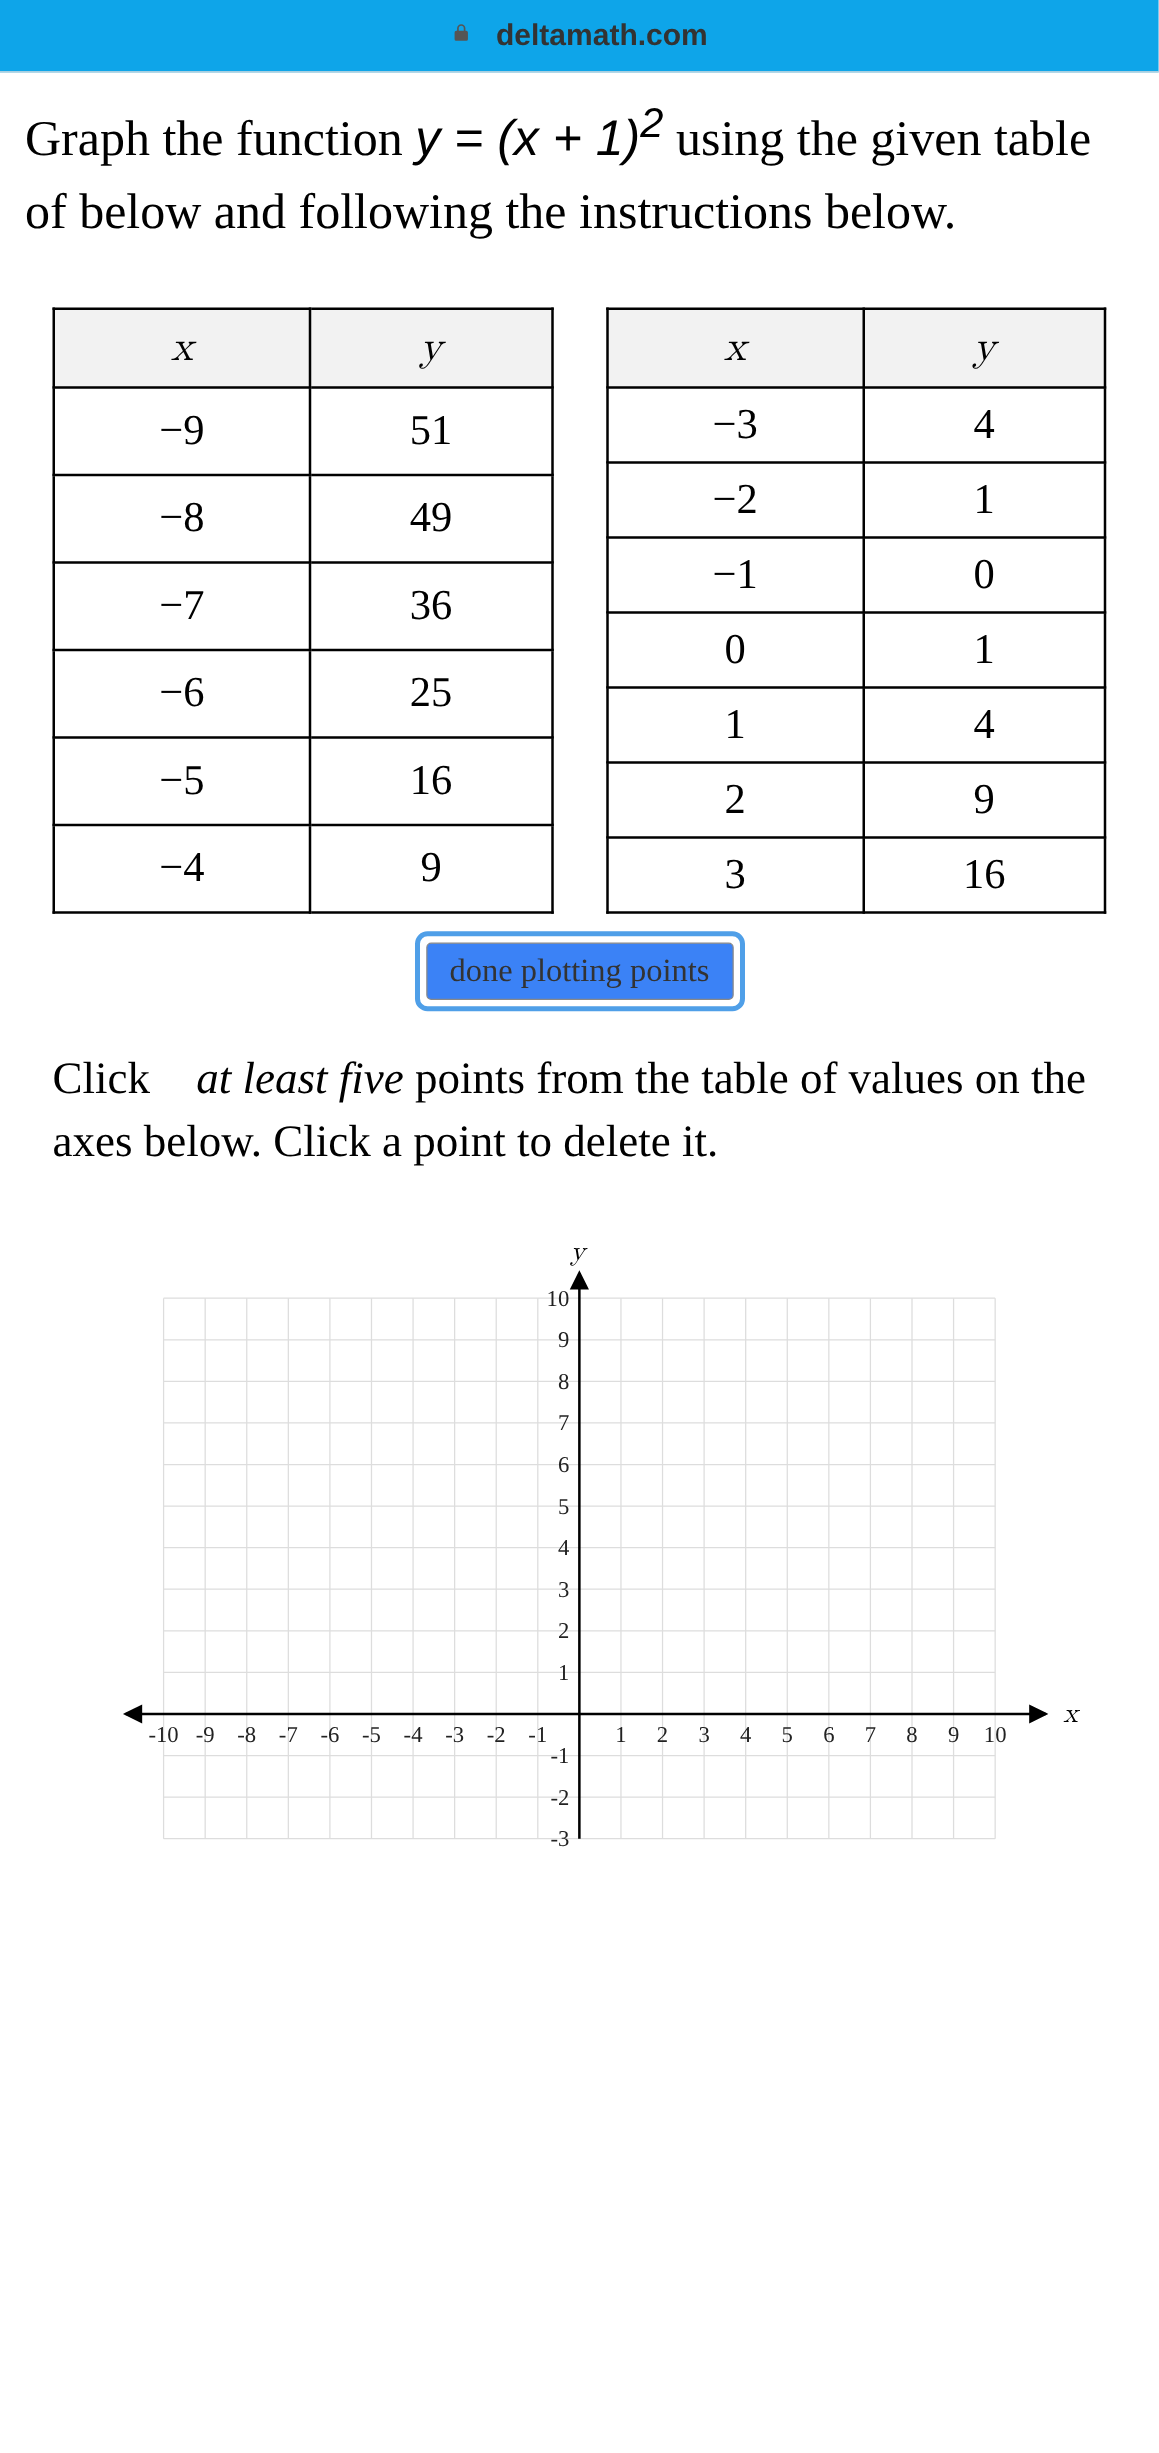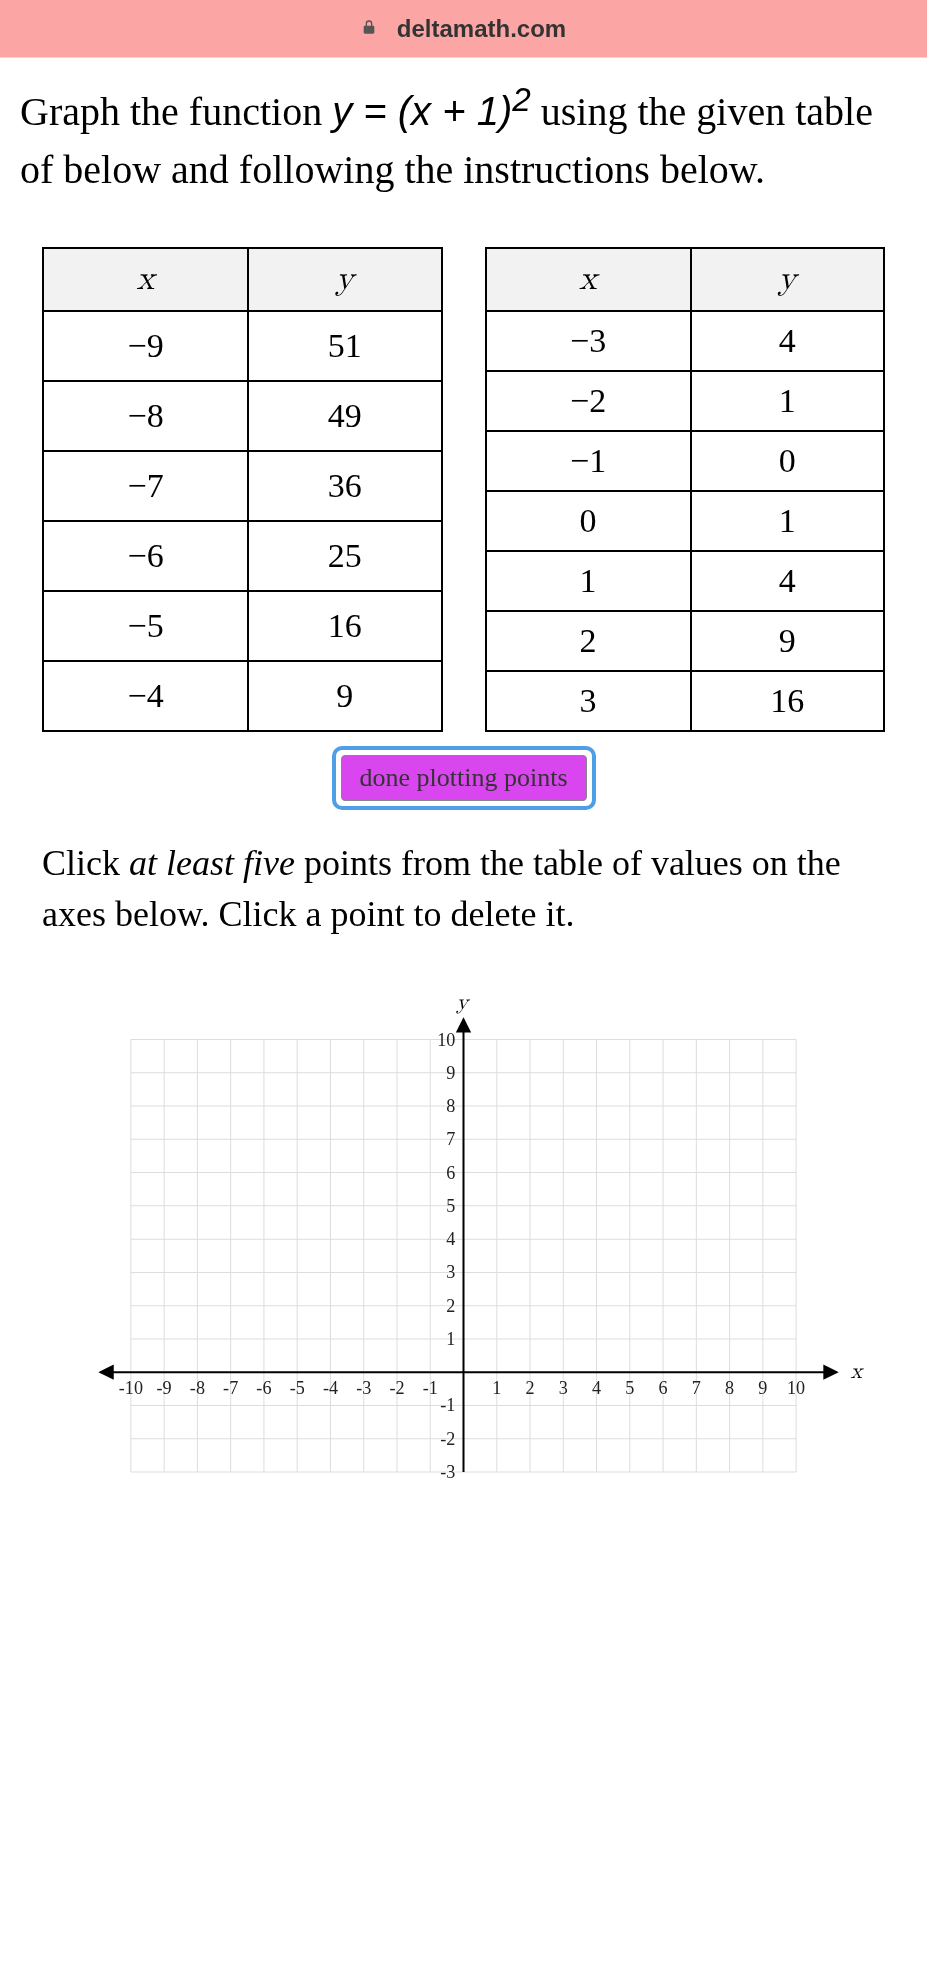--- a/index.html
+++ b/index.html
@@ -1,32 +1,32 @@
 <!DOCTYPE html>
 <html><head>
 <meta charset="utf-8">
 <style>
 * { box-sizing: border-box; margin: 0; padding: 0; }
 body { font-family: Georgia, 'Times New Roman', serif; background: #fff; width: 927px; }
-.url-bar { background: #fca5a5; border-bottom: 1px solid #ddd; height: 58px; display: flex; align-items: center; justify-content: center; gap: 20px; }
+.url-bar { background: #0ea5e9; border-bottom: 1px solid #ddd; height: 58px; display: flex; align-items: center; justify-content: center; gap: 20px; }
 .lock-icon { width: 16px; height: 16px; }
 .url-text { font-family: -apple-system, Helvetica, Arial, sans-serif; font-weight: 600; font-size: 24px; color: #333; }
 .content { padding: 18px 20px 0 20px; }
 .prompt { font-size: 40px; line-height: 1.45; color: #000; }
 .math { font-family: Liberation Sans, sans-serif; font-style: italic; }
 .tables-wrap { display: flex; gap: 42px; padding: 48px 42px 0 42px; }
 table { border-collapse: collapse; flex: 1; }
 th, td { border: 2px solid #000; text-align: center; font-size: 34px; padding: 10px 0; }
 th { background: #f2f2f2; font-weight: normal; font-style: italic; font-family: 'Latin Modern Math', Georgia, serif; }
 td { font-family: Georgia, serif; }
 .button-wrap { display: flex; justify-content: center; padding: 14px 0 28px 0; }
 .done-btn { border: 4px solid #4f9fe8; border-radius: 10px; padding: 5px; background: #fff; }
-.done-btn-inner { border: 1px solid #888; border-radius: 4px; padding: 7px 18px; font-family: Georgia, serif; font-size: 26px; color: #333; background: #d946ef; }
+.done-btn-inner { border: 1px solid #888; border-radius: 4px; padding: 7px 18px; font-family: Georgia, serif; font-size: 26px; color: #333; background: #3b82f6; }
 .instruction { font-size: 36px; line-height: 1.4; padding: 0 42px 30px 42px; color: #000; }
-.italic { font-style: italic; }
+.italic { font-style: italic; margin-left: 28px; }
 .graph-wrap { display: flex; justify-content: center; padding: 0 20px; }
 .graph-svg { width: 100%; }
 .axis-label { font-family: 'Latin Modern Math', Georgia, serif; font-style: italic; font-size: 22px; }
 .tick-label { font-family: Georgia, serif; font-size: 18px; fill: #222; }
 </style>
 </head>
 <body>
 
 <div class="url-bar">
   <span>

